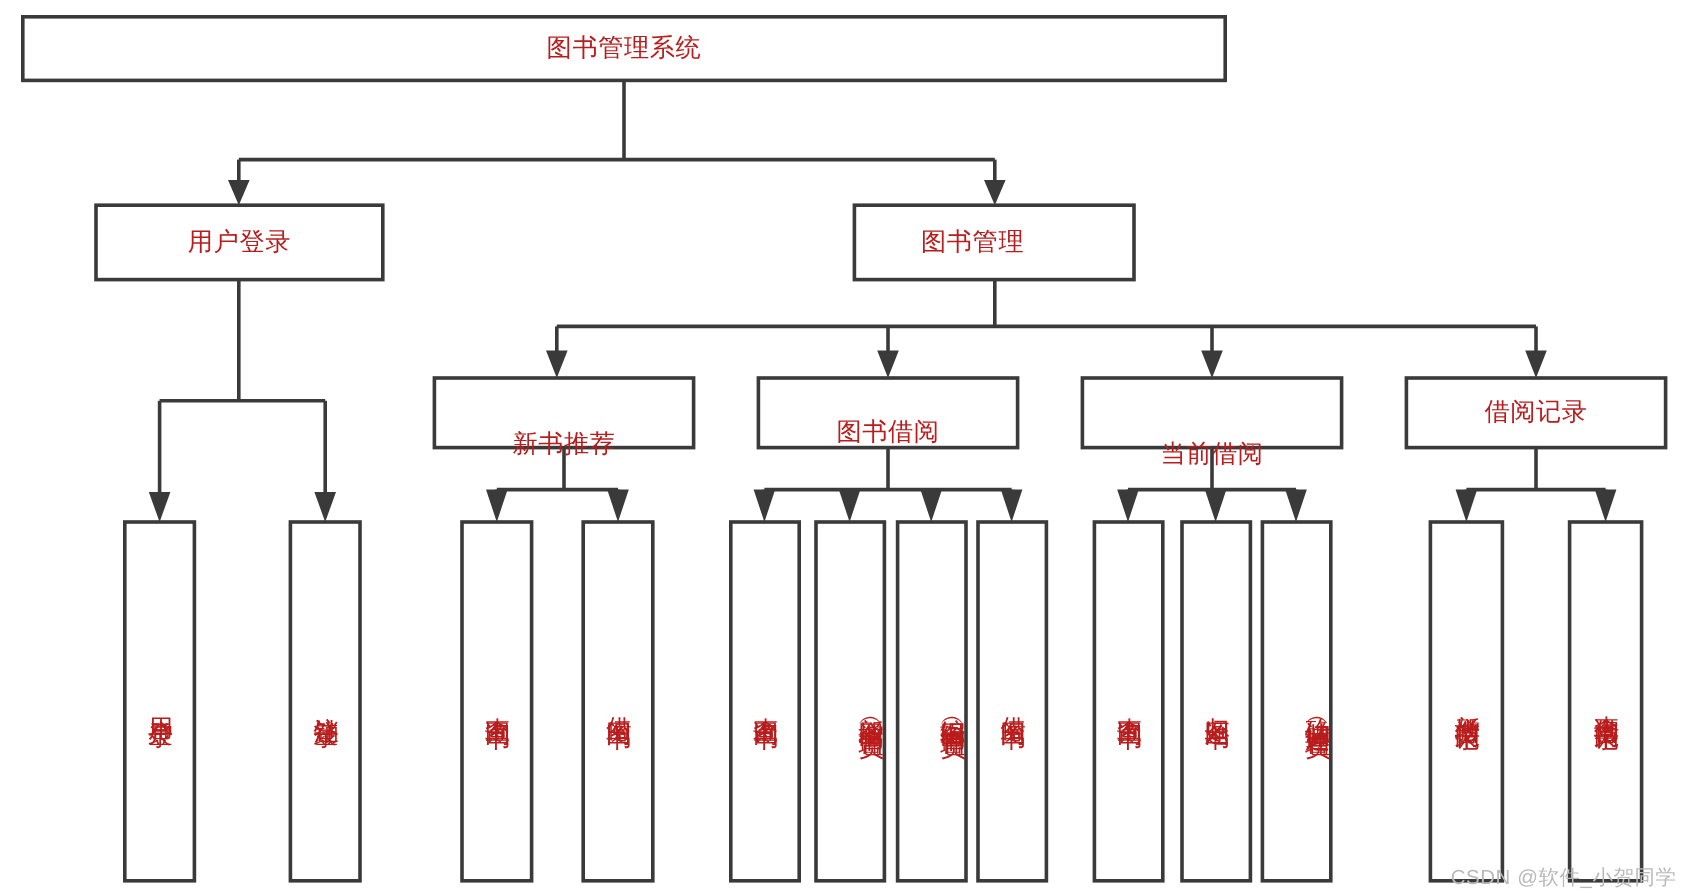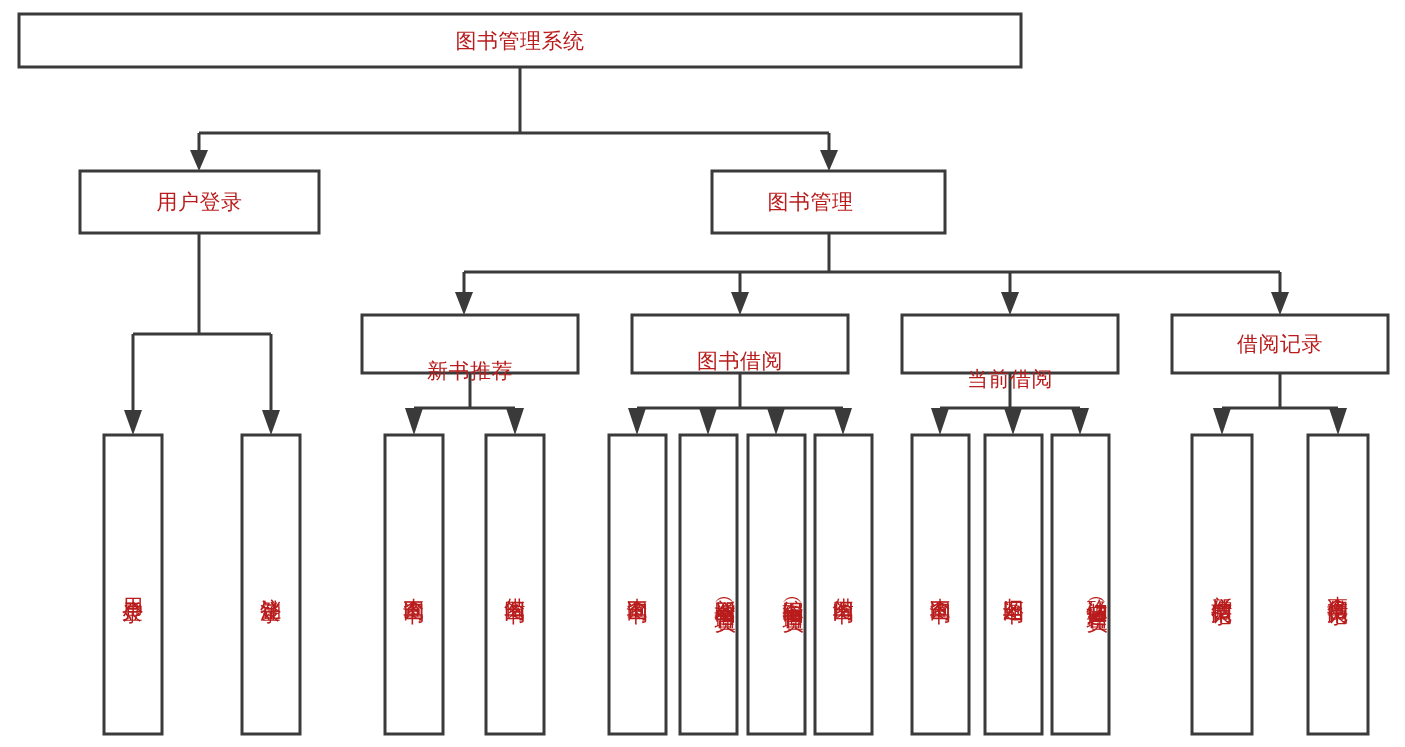--- a/index.html
+++ b/index.html
@@ -206,13 +206,14 @@
   <div class="node-label vertical" style="left:748px; top:435px; width:57px; height:299px;">编辑图书（管理员）</div>
   <div class="node-label vertical centered" style="left:815px; top:435px; width:57px; height:299px;">借阅图书</div>
 
   <div class="node-label vertical centered" style="left:912px; top:435px; width:57px; height:299px;">查询图书</div>
   <div class="node-label vertical centered" style="left:985px; top:435px; width:57px; height:299px;">归还图书</div>
   <div class="node-label vertical" style="left:1052px; top:435px; width:57px; height:299px;">确认归还（管理员）</div>
 
   <div class="node-label vertical centered" style="left:1192px; top:435px; width:60px; height:299px;">新增借阅记录</div>
   <div class="node-label vertical centered" style="left:1308px; top:435px; width:60px; height:299px;">查询借阅记录</div>
 
+  <div class="watermark">CSDN @软件_小贺同学</div>
 </div>
 
 </body></html>

